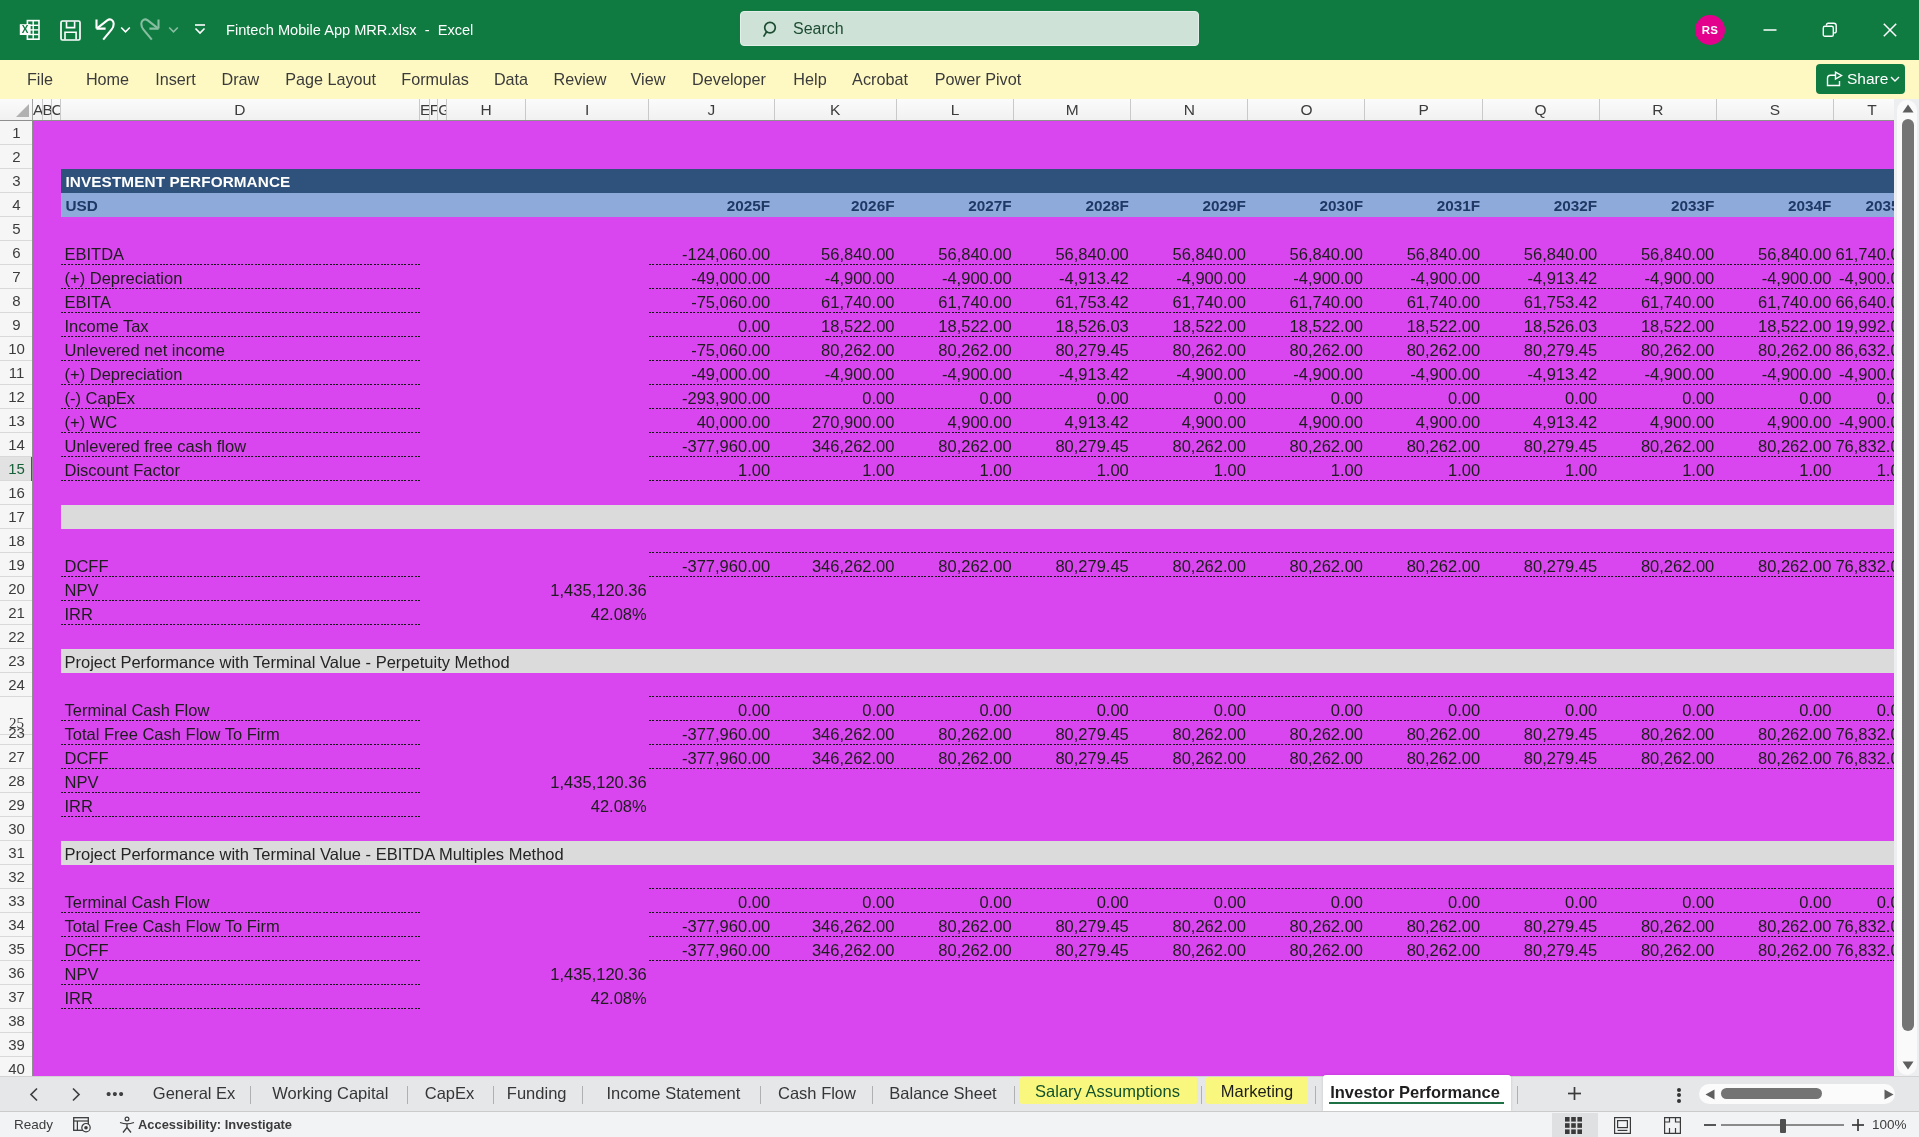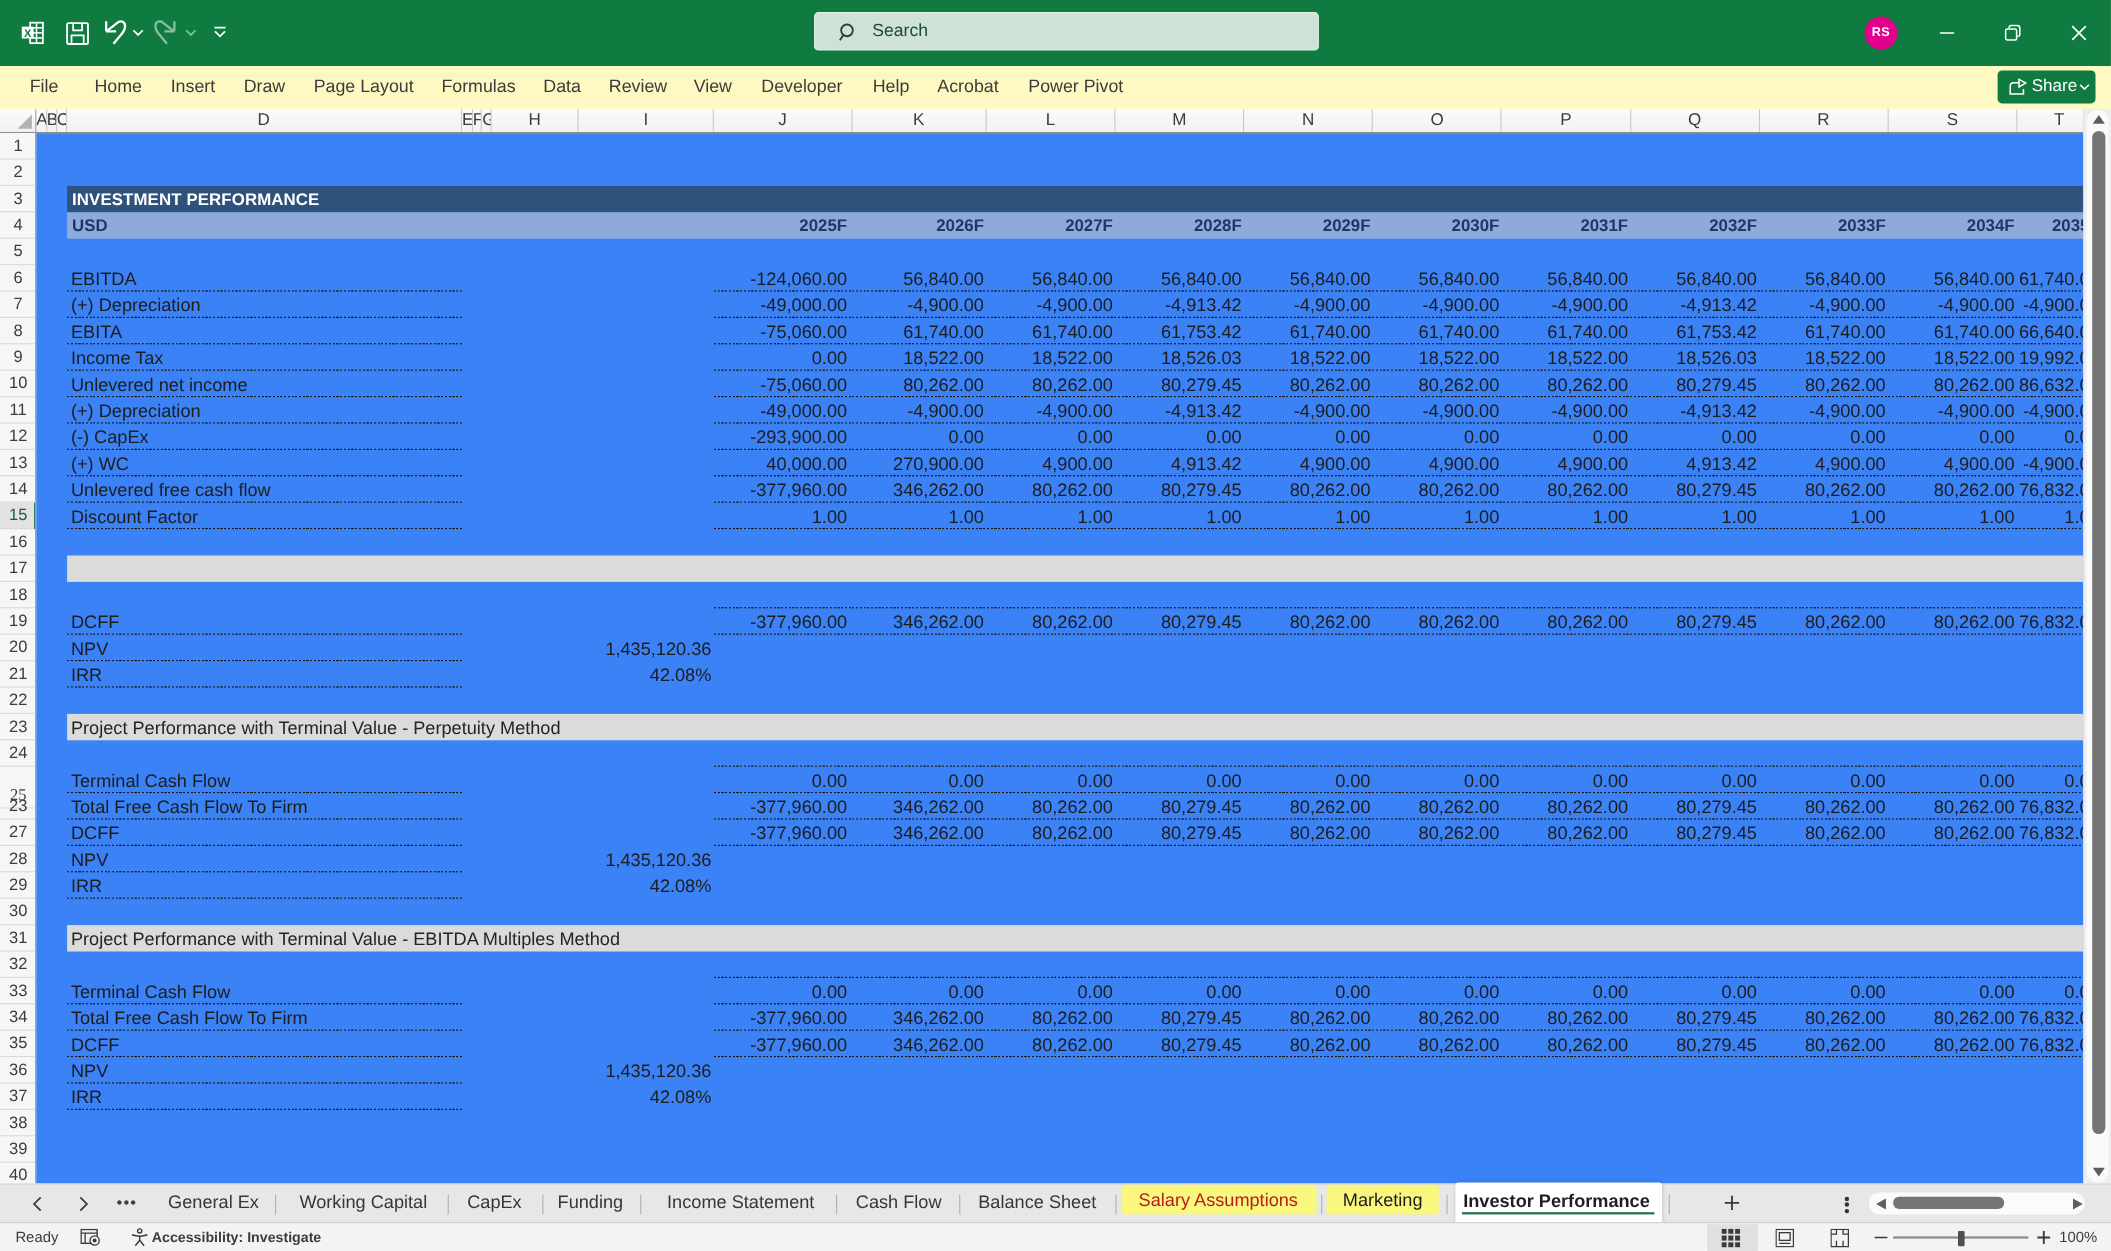--- a/index.html
+++ b/index.html
@@ -4,21 +4,21 @@
 html,body{width:1919px;height:1137px;overflow:hidden;background:#fff;
  font-family:"Liberation Sans",sans-serif;-webkit-font-smoothing:antialiased}
 .abs{position:absolute}
 #titlebar{position:absolute;left:0;top:0;width:1919px;height:60px;background:#0f7b41}
 #menubar{position:absolute;left:0;top:60px;width:1919px;height:39px;background:#fef9c3}
 .mitem{position:absolute;top:0;height:39px;line-height:39px;font-size:16.2px;color:#3b3b3b;transform:translateX(-50%);white-space:nowrap}
 #colhdr{position:absolute;left:0;top:99px;width:1894px;height:22px;background:linear-gradient(#fbfbfb,#f1f1f1);border-bottom:1px solid #8f8f8f;overflow:hidden}
 .chcell{position:absolute;top:0;height:21px;overflow:hidden;text-align:center;font-size:15.5px;color:#3c3c3c;line-height:21px;border-right:1px solid #c9c9c9}
 #rowhdr{position:absolute;left:0;top:121px;width:33px;height:955px;background:#f6f6f6;border-right:1px solid #8f8f8f;overflow:hidden}
 .rnum{position:absolute;left:0;width:33px;height:24px;line-height:24px;text-align:center;font-size:15px;color:#3c3c3c;border-bottom:1px solid #d9d9d9}
-#grid{position:absolute;left:33px;top:121px;width:1861px;height:955px;background:#3b82f6;overflow:hidden}
+#grid{position:absolute;left:33px;top:121px;width:1861px;height:955px;background:#d946ef;overflow:hidden}
 .cell{position:absolute;white-space:nowrap;font-size:16.5px;color:#1d1d1d;line-height:24px;height:24px}
 .num{text-align:right}
 .dot{position:absolute;height:1.4px;background-image:repeating-linear-gradient(90deg,#161616 0 2px,transparent 2px 3.4px)}
 .band{position:absolute;height:24px}
 #tabbar{position:absolute;left:0;top:1076px;width:1919px;height:35px;background:#e5e7e9;border-top:1px solid #d3d3d3}
 .tsep{position:absolute;top:9px;height:18px;width:1px;background:#aeb0b2}
 .tab{position:absolute;top:0;height:35px;line-height:33px;font-size:16.5px;color:#363636;transform:translateX(-50%);white-space:nowrap}
 #statusbar{position:absolute;left:0;top:1111px;width:1919px;height:26px;background:#f2f3f5;border-top:1px solid #cbcbcb;font-size:13.5px;color:#3c3c3c}
 #vscroll{position:absolute;left:1894px;top:99px;width:25px;height:977px;background:#edeef0}
 svg{display:block}
@@ -49,20 +49,21 @@
       <path d="M19.5 2.4 V11.5 M19.6 11.6 H10.4" fill="none" stroke="#fff" stroke-width="2.1"></path>
       <path d="M19 11.3 L8.8 3.3 C5.7 1.2 2.3 3.1 2.3 6.7 C2.3 9.1 3.1 11 4.5 12.7 L12.8 22.7" fill="none" stroke="#fff" stroke-width="2.1"></path>
     </svg>
     <svg class="abs" style="left:168px;top:26px;opacity:.5" width="11" height="8" viewBox="0 0 11 8">
       <path d="M1.2 1.5 L5.5 5.8 L9.8 1.5" fill="none" stroke="#fff" stroke-width="1.6"></path>
     </svg>
     <svg class="abs" style="left:194px;top:24px" width="12" height="12" viewBox="0 0 12 12">
       <line x1="1" y1="1" x2="11" y2="1" stroke="#fff" stroke-width="1.6"></line>
       <path d="M1.5 4.5 L6 9 L10.5 4.5" fill="none" stroke="#fff" stroke-width="1.6"></path>
     </svg>
+    <div class="abs" style="left:226px;top:0;height:60px;line-height:60px;color:#fff;font-size:14.6px;white-space:pre">Fintech Mobile App MRR.xlsx  -  Excel</div>
     <div class="abs" style="left:740px;top:11px;width:459px;height:35px;background:#cfe2d7;border:1px solid #e3eee8;border-radius:4px">
       <svg class="abs" style="left:21px;top:8px" width="19" height="19" viewBox="0 0 19 19">
         <circle cx="8" cy="7.6" r="5.3" fill="none" stroke="#1c4c31" stroke-width="1.7"></circle>
         <line x1="4.6" y1="11.8" x2="1.6" y2="16.6" stroke="#1c4c31" stroke-width="1.7"></line>
       </svg>
       <div class="abs" style="left:52px;top:0;height:33px;line-height:33px;font-size:16px;color:#1c4c31">Search</div>
     </div>
     <div class="abs" style="left:1695px;top:15px;width:30px;height:30px;border-radius:50%;background:#e3008c;color:#fff;font-size:11.5px;text-align:center;line-height:30px;font-weight:600;letter-spacing:.3px">RS</div>
     <svg class="abs" style="left:1763px;top:29px" width="14" height="2" viewBox="0 0 14 2">
       <line x1="0.5" y1="1" x2="13.5" y2="1" stroke="#fff" stroke-width="1.5"></line>
@@ -480,21 +481,21 @@
     <div class="tsep" style="left:406.5px"></div>
     <div class="tsep" style="left:492.5px"></div>
     <div class="tsep" style="left:582.1px"></div>
     <div class="tsep" style="left:760.4px"></div>
     <div class="tsep" style="left:871.5px"></div>
     <div class="tsep" style="left:1013.8px"></div>
     <div class="tsep" style="left:1200.5px"></div>
     <div class="tsep" style="left:1314.7px"></div>
     <div class="tsep" style="left:1516.5px"></div>
     <div class="abs" style="left:1019.5px;top:0;width:177px;height:27px;background:#faf77e;border-radius:2px"></div>
-    <div class="tab" style="left:1107.5px;color:#b91c1c;line-height:29px">Salary Assumptions</div>
+    <div class="tab" style="left:1107.5px;color:#14532d;line-height:29px">Salary Assumptions</div>
     <div class="abs" style="left:1206.4px;top:0;width:102px;height:27px;background:#faf77e;border-radius:2px"></div>
     <div class="tab" style="left:1257px;color:#1c1c1c;line-height:29px">Marketing</div>
     <div class="abs" style="left:1322.5px;top:-1.7px;width:188px;height:36px;background:#fff;border-radius:3px 3px 0 0;box-shadow:0 0 3px rgba(0,0,0,.15)"></div>
     <div class="tab" style="left:1415px;font-weight:bold;color:#1f1f1f;z-index:2;line-height:31px">Investor Performance</div>
     <div class="abs" style="left:1329px;top:24.8px;width:175.4px;height:2.4px;background:#1e7145;z-index:2"></div>
     <svg class="abs" style="left:1567px;top:9px" width="15" height="15" viewBox="0 0 15 15">
       <line x1="7.5" y1="1" x2="7.5" y2="14" stroke="#3a3a3a" stroke-width="1.7"></line>
       <line x1="1" y1="7.5" x2="14" y2="7.5" stroke="#3a3a3a" stroke-width="1.7"></line>
     </svg>
     <div class="abs" style="left:1676.6px;top:10.5px;width:4px;height:4px;border-radius:50%;background:#333"></div>

